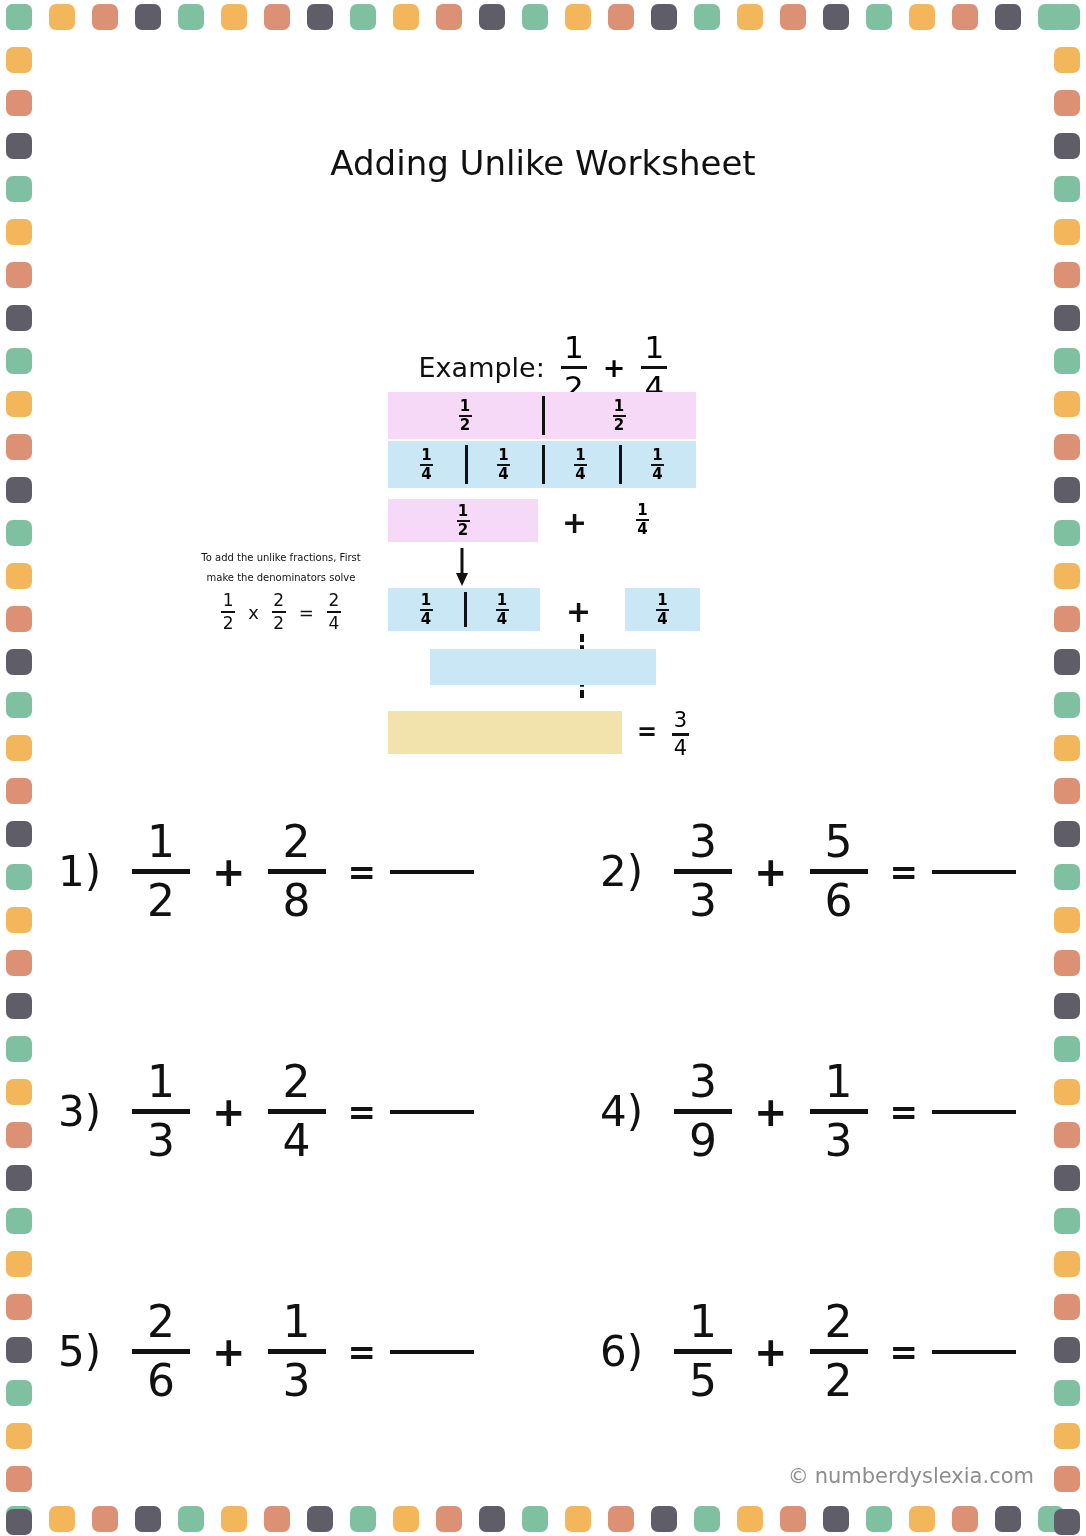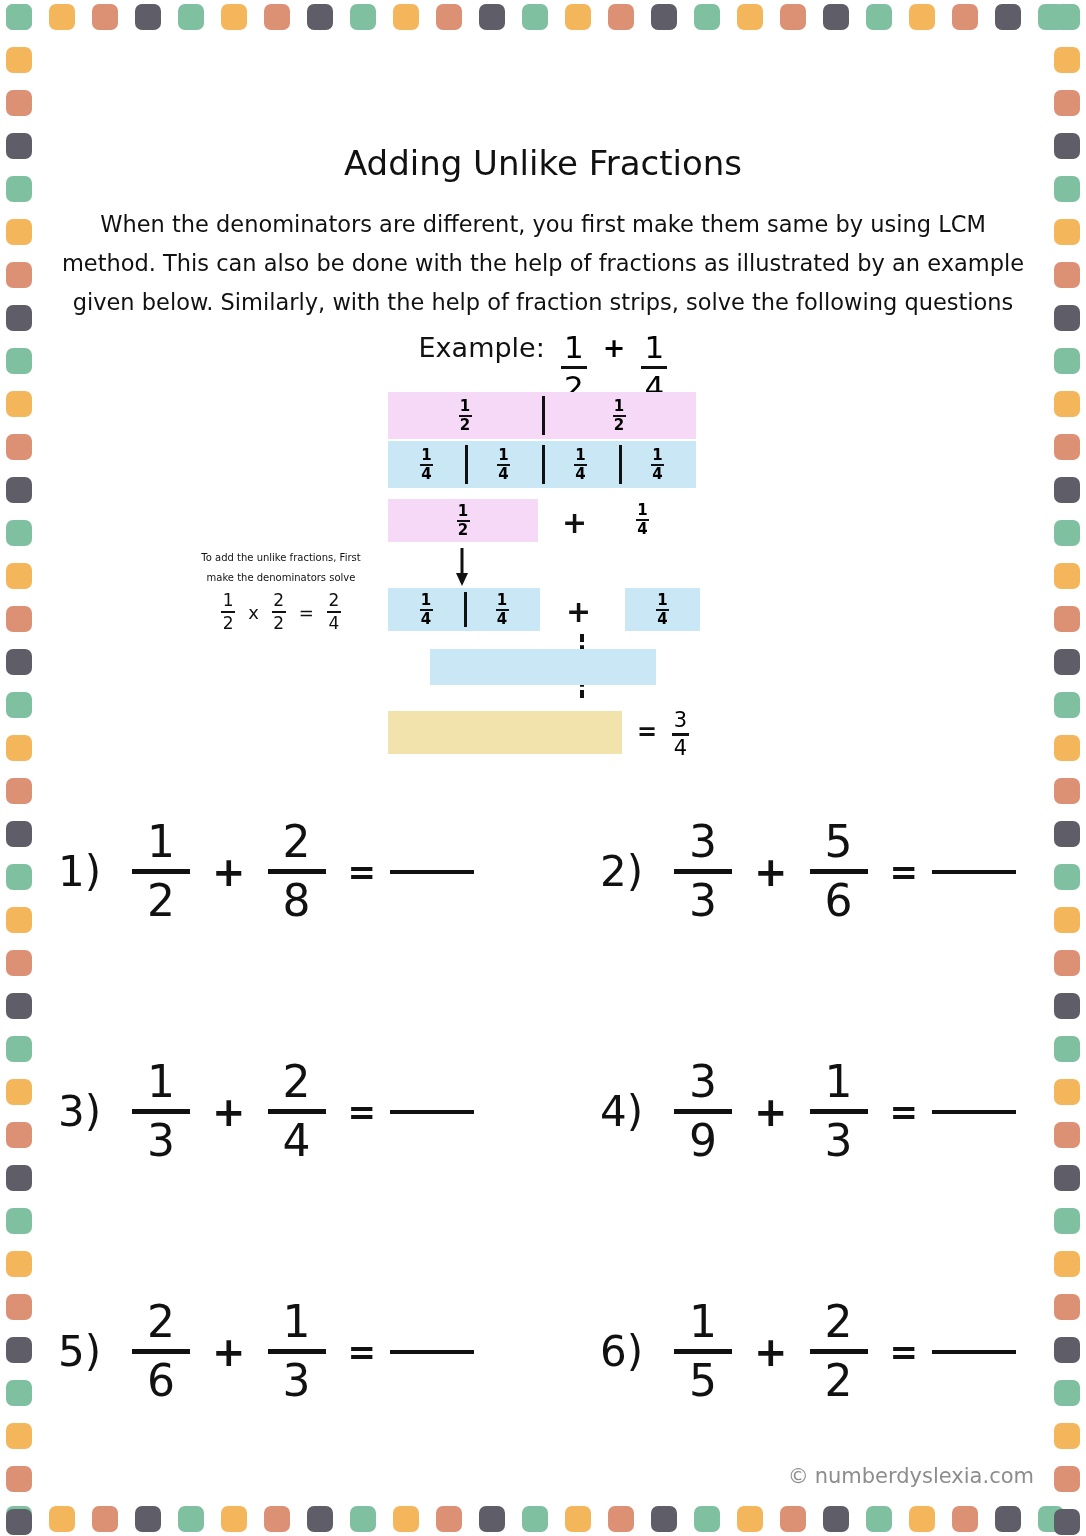--- a/index.html
+++ b/index.html
@@ -45,21 +45,21 @@
   .frac .num, .frac .den { display: block; text-align: center; }
   .frac .bar { display: block; background: #111; width: 100%; }
 
   
   .fs { font-size: 15px; font-weight: 700; }
   .fs .bar { height: 2px; margin: 1px 0; min-width: 13px; }
 
   
   .example-row {
     position: absolute; top: 332px; left: 0; width: 1086px;
-    display: flex; justify-content: center; align-items: flex-start; gap: 16px;
+    display: flex; justify-content: center; align-items: center; gap: 16px;
   }
   .example-label { font-size: 27px; color: #111; }
   .ex-frac { font-size: 31px; }
   .ex-frac .bar { height: 3px; margin: 3px 0; min-width: 26px; }
   .ex-plus { font-size: 27px; font-weight: 700; }
 
   
   .diagram { position: absolute; left: 0; top: 0; width: 1086px; height: 1536px; }
   .bar-cell {
     display: flex; align-items: center; justify-content: center;
@@ -275,22 +275,21 @@
       <div class="sq" style="background: rgb(127, 192, 160);"></div>
       <div class="sq" style="background: rgb(244, 182, 90);"></div>
       <div class="sq" style="background: rgb(220, 144, 116);"></div>
       <div class="sq" style="background: rgb(95, 94, 104);"></div>
       <div class="sq" style="background: rgb(127, 192, 160);"></div>
       <div class="sq" style="background: rgb(244, 182, 90);"></div>
       <div class="sq" style="background: rgb(220, 144, 116);"></div>
       <div class="sq" style="background: rgb(95, 94, 104);"></div>
     </div>
 
-  <div class="subtitle">Adding Unlike Fractions</div>
-  <div class="intro">When the denominators are different, you first make them same by using LCM method. This can also be done with the help of fractions as illustrated by an example given below. Similarly, with the help of fraction strips, solve the following questions</div>
+  <div class="subtitle">Adding Unlike Worksheet</div>
 
   <div class="example-row">
     <span class="example-label">Example:</span>
     <span class="frac ex-frac">
       <span class="num">1</span>
       <span class="bar"></span>
       <span class="den">2</span>
     </span>
     <span class="ex-plus">+</span>
     <span class="frac ex-frac">

